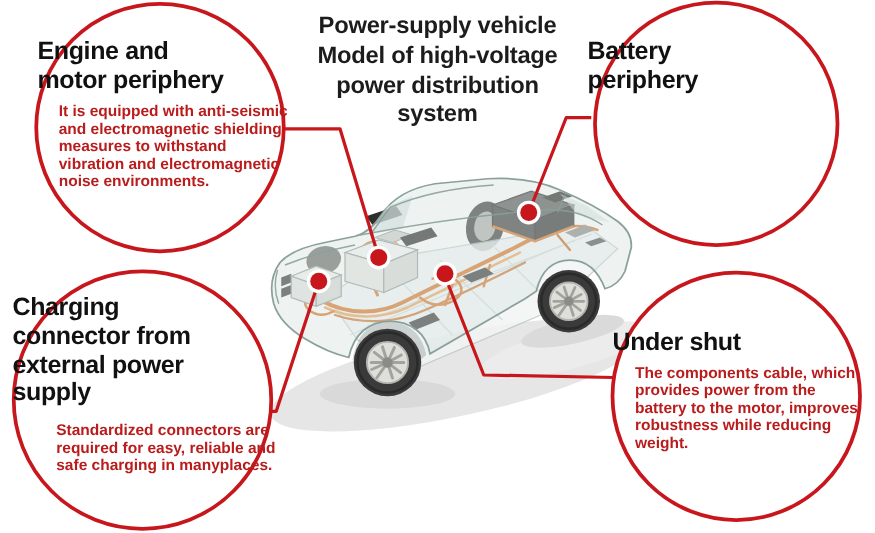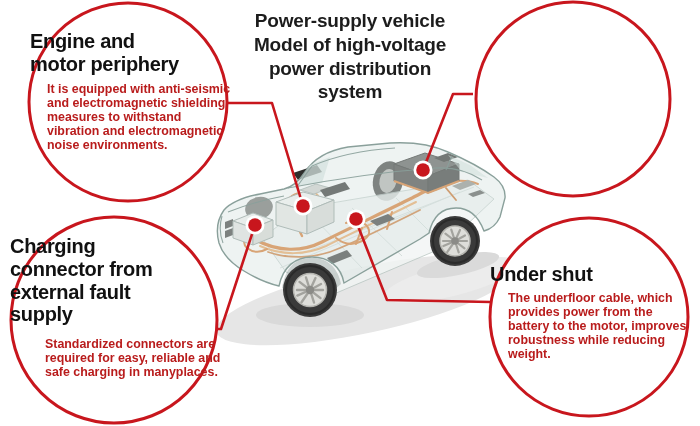--- a/index.html
+++ b/index.html
@@ -203,28 +203,30 @@
 system</div>
 
   <div class="t co-h tl-h">Engine and
 motor periphery</div>
   <div class="t co-b tl-b">It is equipped with anti-seismic
 and electromagnetic shielding
 measures to withstand
 vibration and electromagnetic
 noise environments.</div>
 
+  <div class="t co-h tr-h">Battery
+periphery</div>
 
   <div class="t co-h bl-h">Charging
 connector from
-external fault
+external power
 supply</div>
   <div class="t co-b bl-b">Standardized connectors are
 required for easy, reliable and
 safe charging in manyplaces.</div>
 
   <div class="t co-h br-h">Under shut</div>
-  <div class="t co-b br-b">The underfloor cable, which
+  <div class="t co-b br-b">The components cable, which
 provides power from the
 battery to the motor, improves
 robustness while reducing
 weight.</div>
 </div>
 
 </body></html>

